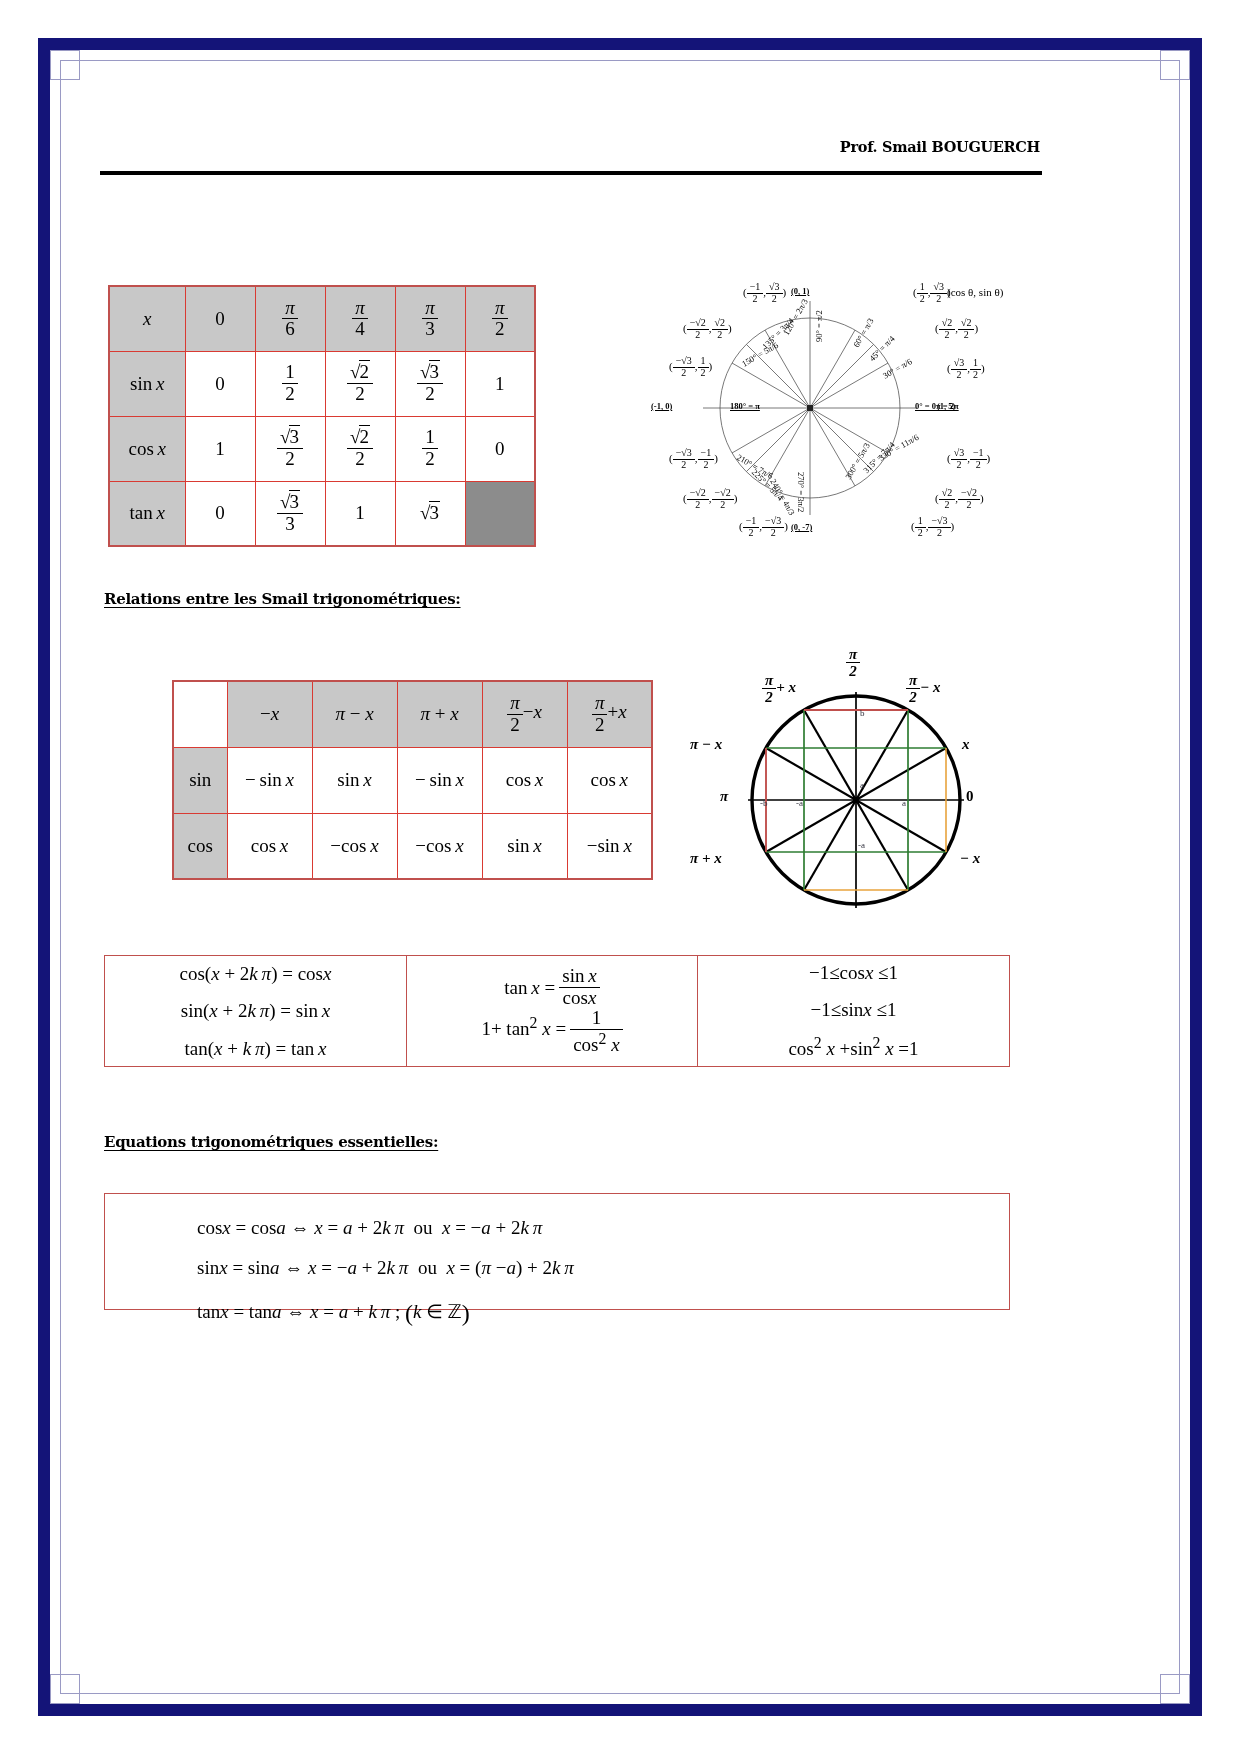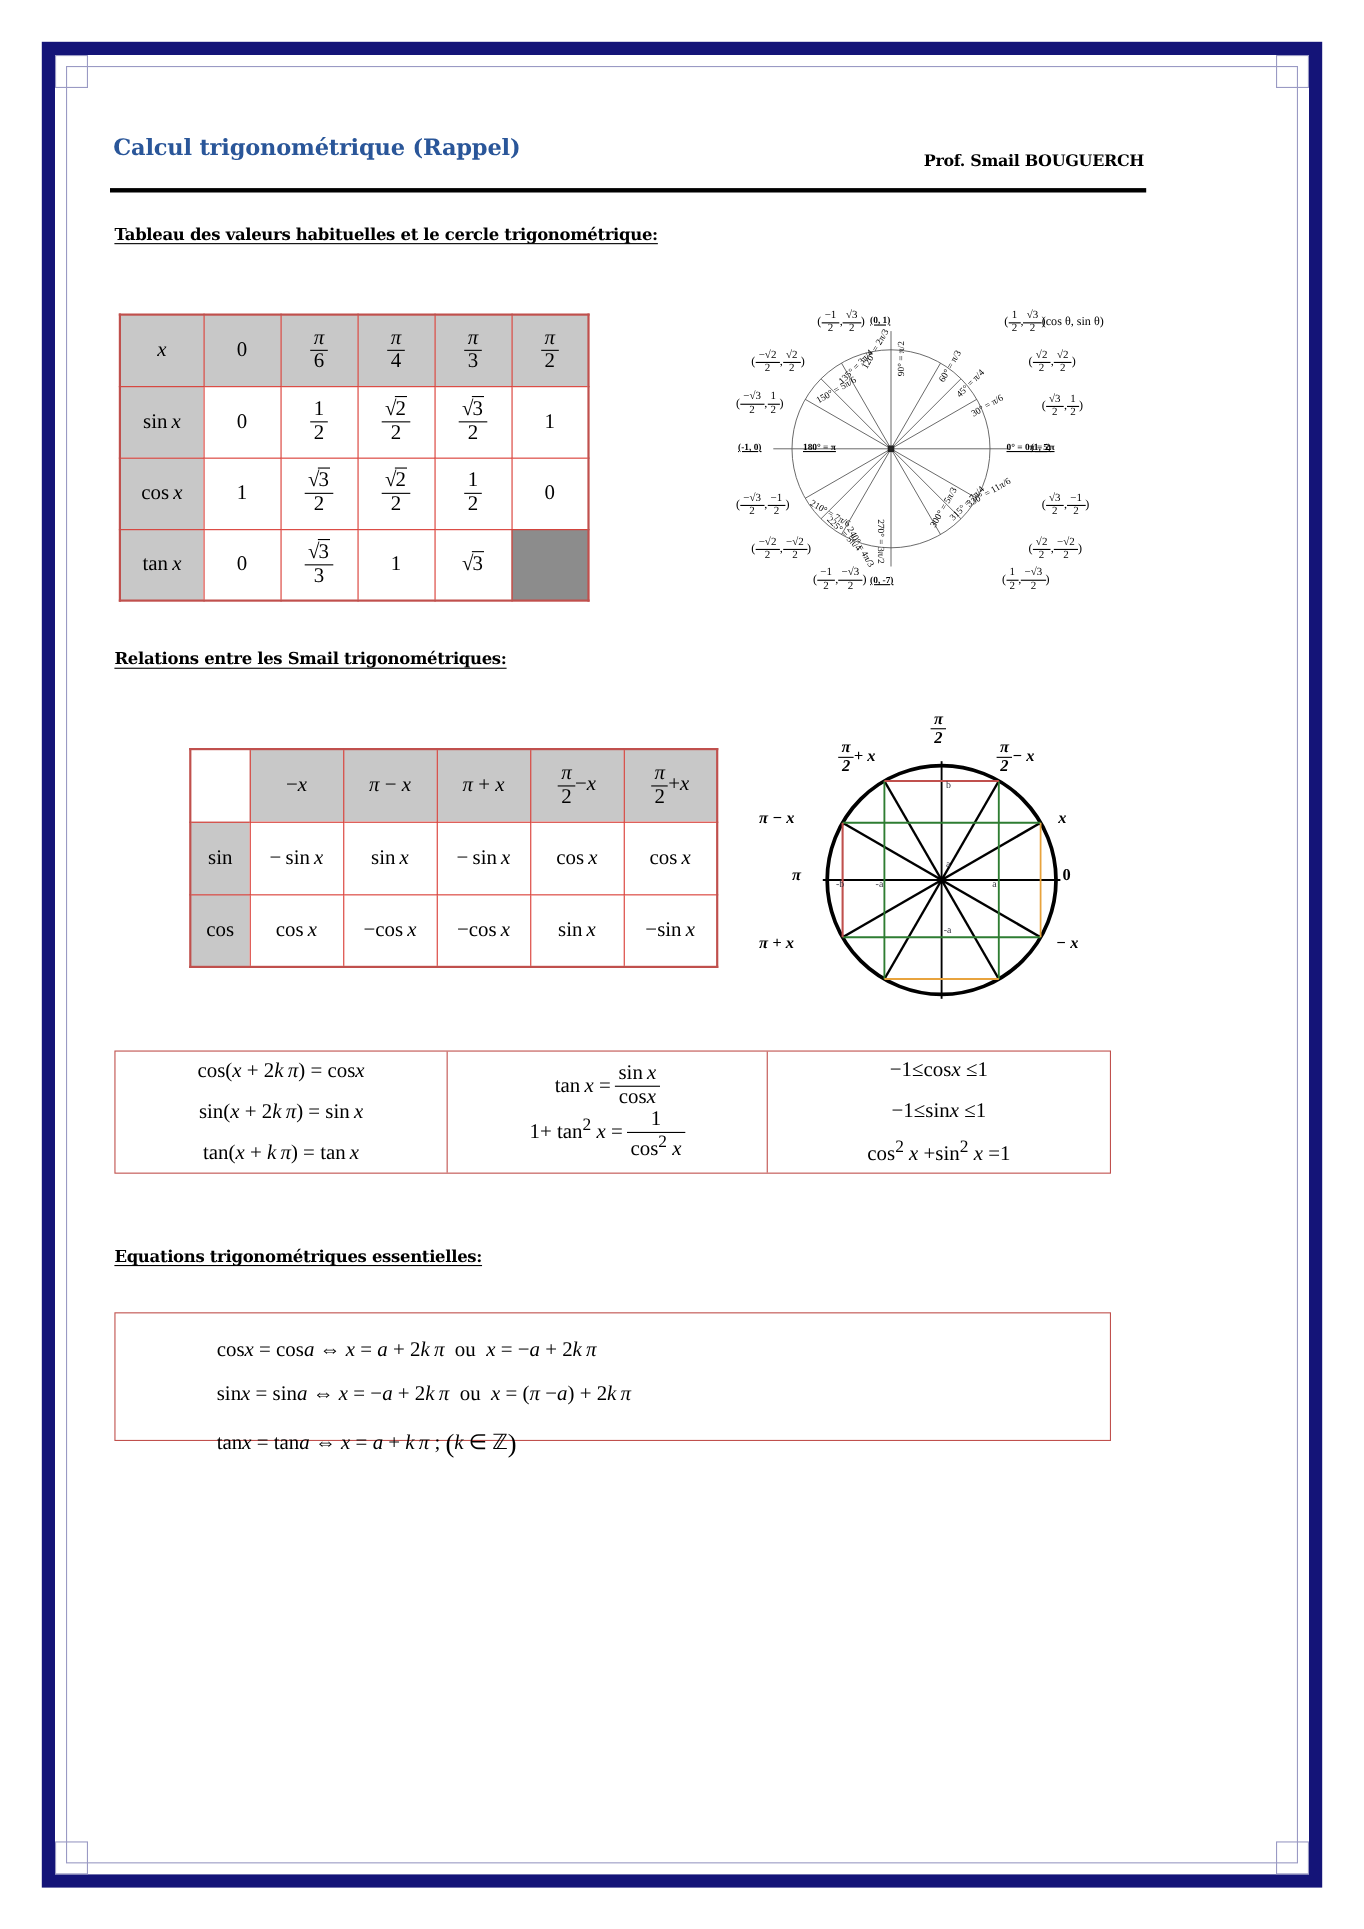--- a/index.html
+++ b/index.html
@@ -139,26 +139,24 @@
 <div id="page-border-outer"></div>
 <div id="page-border-inner"></div>
 <div class="corner-deco corner-tl"></div>
 <div class="corner-deco corner-tr"></div>
 <div class="corner-deco corner-bl"></div>
 <div class="corner-deco corner-br"></div>
 
 <div id="sheet">
 
   <div id="header">
-    <div id="doc-title">Calcul trigonométrique (Rappel)</div>
     <div id="author">Prof. Smail BOUGUERCH</div>
     <div id="header-rule"></div>
   </div>
 
-  <div id="h-tableau" class="section-heading">Tableau des valeurs habituelles et le cercle trigonométrique:</div>
 
   <table id="table1" class="trig">
     <tbody>
         <tr>
       <td class="hd"><span class="it">x</span></td>
       <td class="hd">0</td>
       <td class="hd"><span class="frac"><span class="num it">π</span><span class="den">6</span></span></td>
       <td class="hd"><span class="frac"><span class="num it">π</span><span class="den">4</span></span></td>
       <td class="hd"><span class="frac"><span class="num it">π</span><span class="den">3</span></span></td>
       <td class="hd"><span class="frac"><span class="num it">π</span><span class="den">2</span></span></td>
@@ -208,21 +206,21 @@
         <line x1="215" y1="148" x2="170.0" y2="225.9"></line>
         <line x1="215" y1="148" x2="260.0" y2="225.9"></line>
         <line x1="215" y1="148" x2="278.6" y2="211.6"></line>
         <line x1="215" y1="148" x2="293.0" y2="193.0"></line>
       </g>
       <rect x="212" y="145" width="6" height="6" fill="#222"></rect>
     </svg>
 
     
     <div class="lbl lblb" style="left:196px;top:26px;">(0, 1)</div>
-    <div class="lbl lblb" style="left:56px;top:141px;margin-left:20px;">(-1, 0)</div>
+    <div class="lbl lblb" style="left:56px;top:141px;">(-1, 0)</div>
     <div class="lbl lblb" style="left:342px;top:141px;">(1, 5)</div>
     <div class="lbl lblb" style="left:196px;top:262px;">(0, -7)</div>
     <div class="lbl" style="left:352px;top:26px;font-size:11px;">(cos θ, sin θ)</div>
 
     
     <div class="lbl lblb" style="left:320px;top:141px;">0° = 0π = 2π</div>
     <div class="lbl" style="left:286px;top:112px;transform:rotate(-30deg);transform-origin:0 0;">30° = π/6</div>
     <div class="lbl" style="left:272px;top:96px;transform:rotate(-45deg);transform-origin:0 0;">45° = π/4</div>
     <div class="lbl" style="left:256px;top:84px;transform:rotate(-60deg);transform-origin:0 0;">60° = π/3</div>
     <div class="lbl" style="left:219px;top:82px;transform:rotate(-90deg);transform-origin:0 0;">90° = π/2</div>

